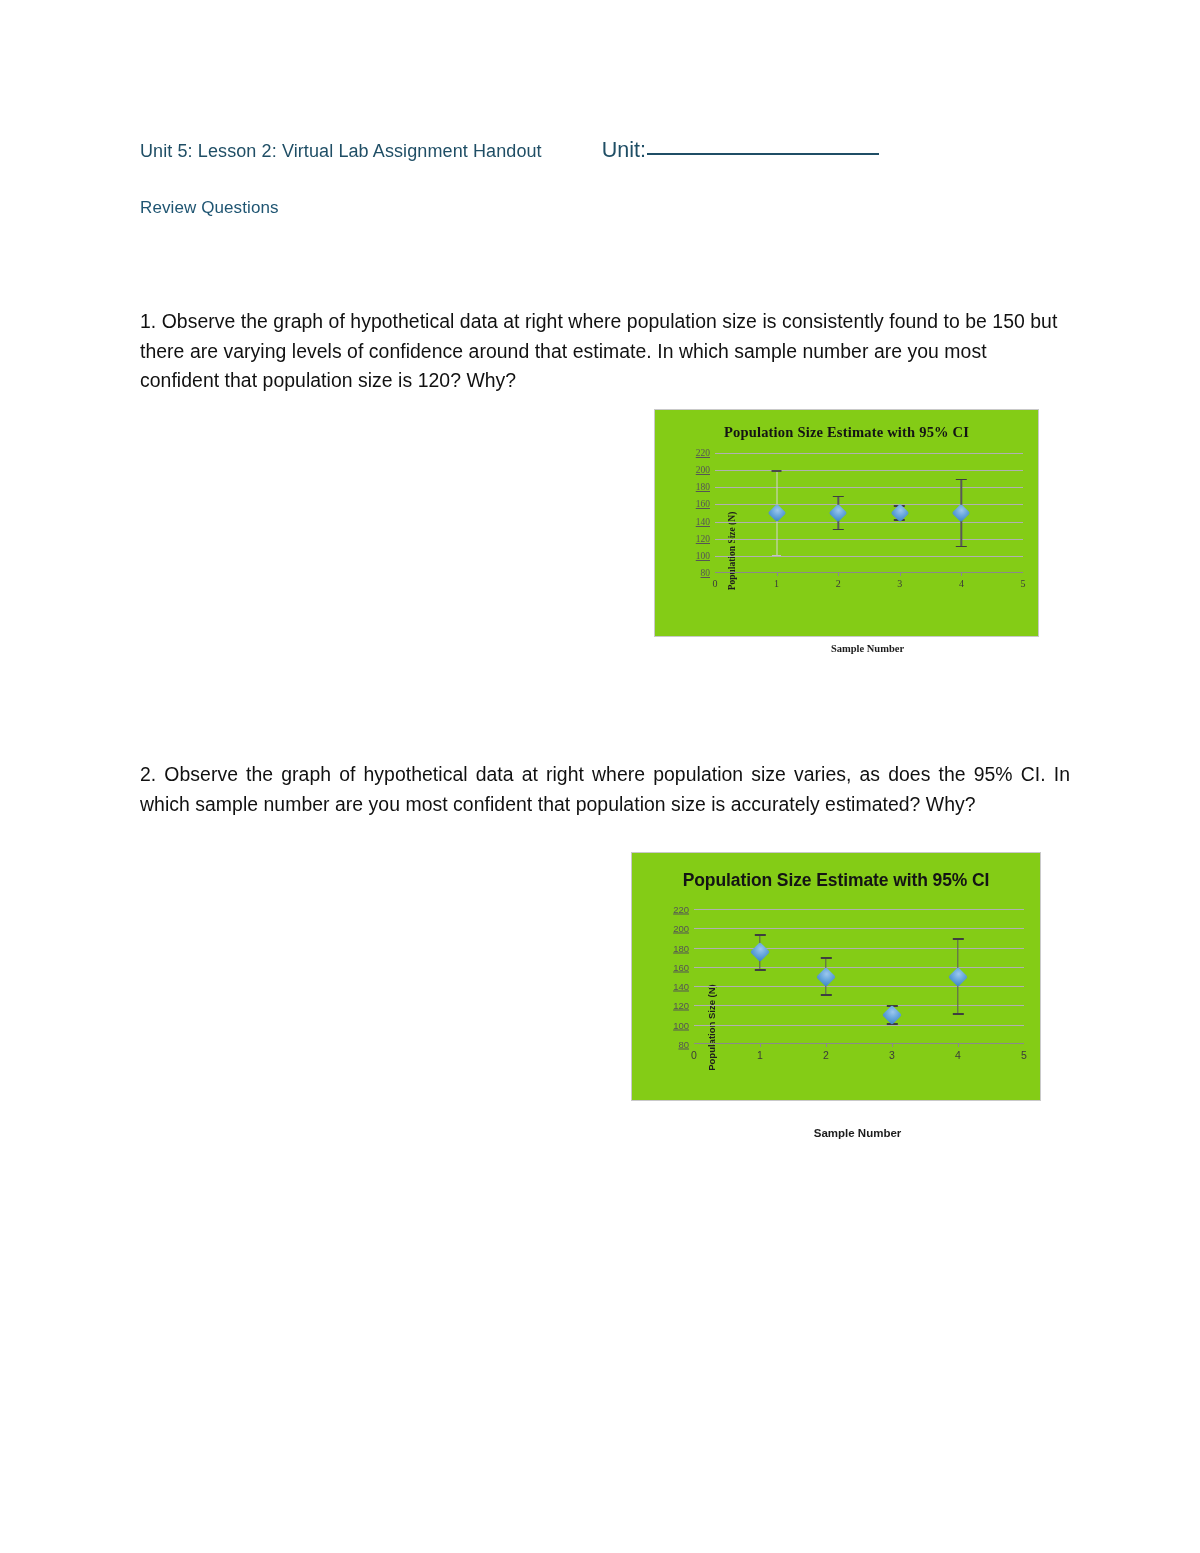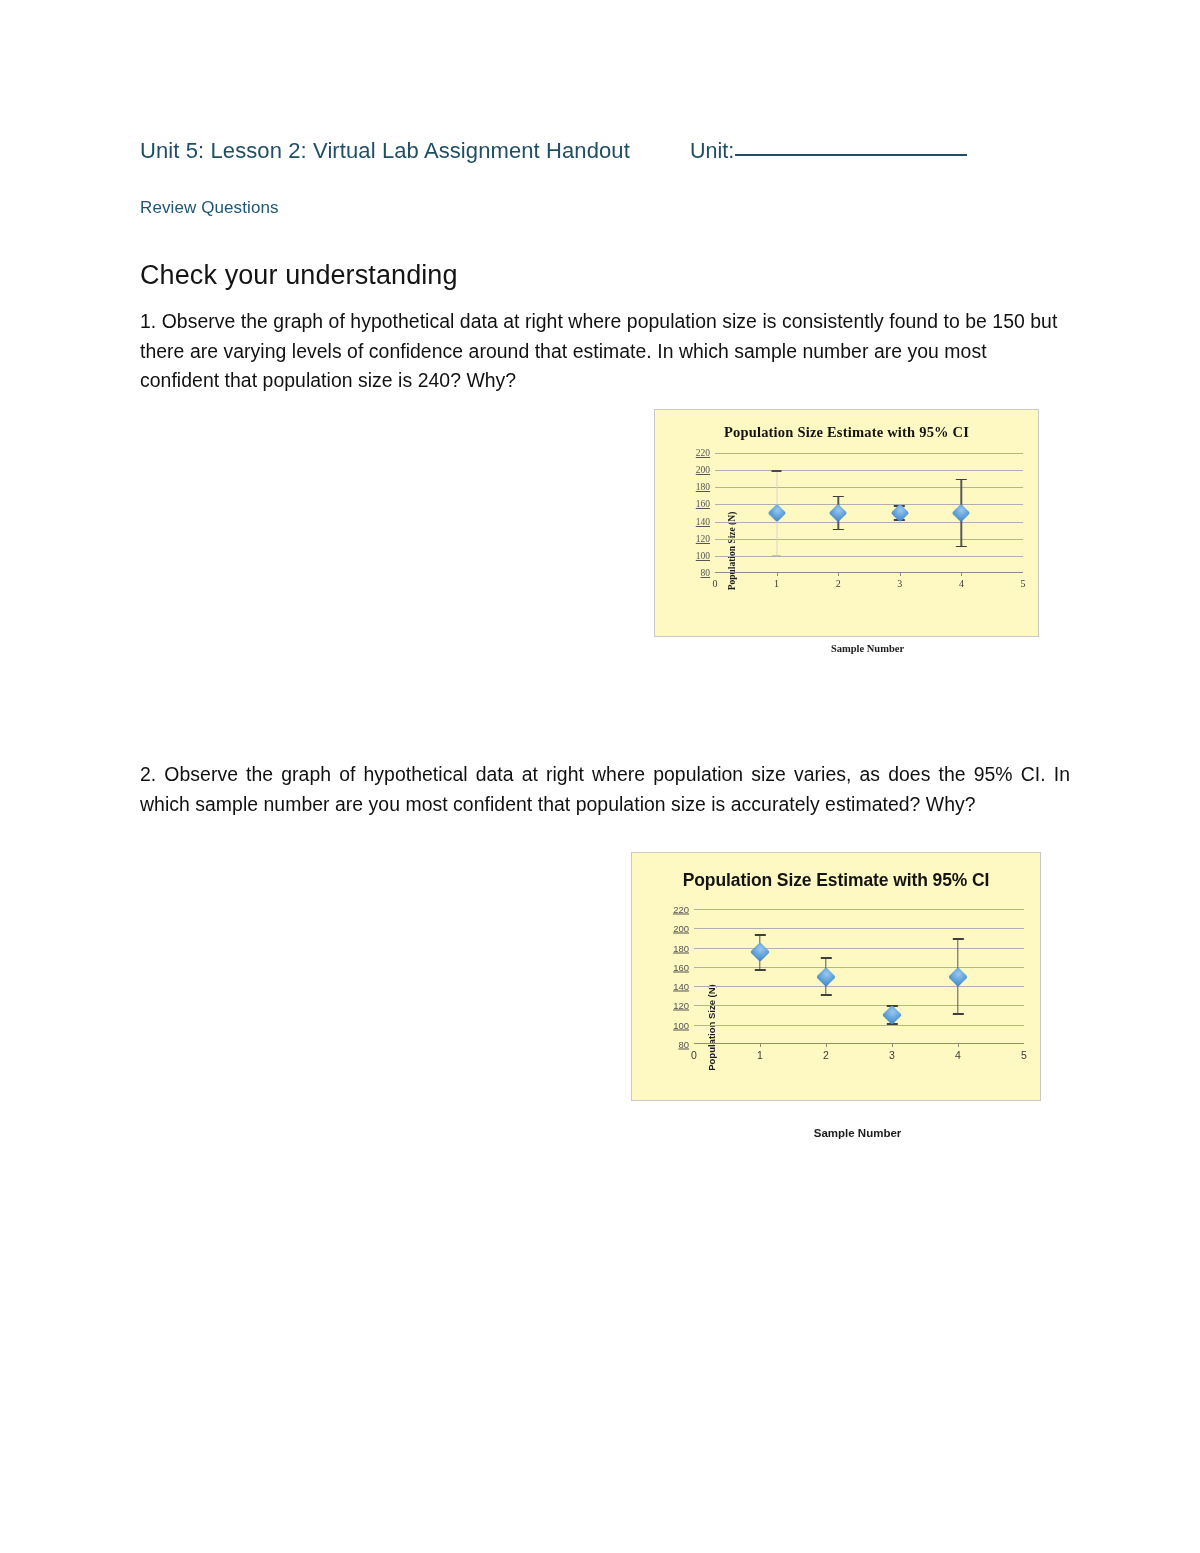--- a/index.html
+++ b/index.html
@@ -22,21 +22,21 @@
   
   .header-row {
     position: absolute;
     left: 140px;
     top: 138px;
     width: 930px;
     display: flex;
     align-items: baseline;
   }
   .doc-title {
-    font-size: 22px;
+    font-size: 18px;
     color: #1F4E65;
     letter-spacing: 0.1px;
     white-space: nowrap;
   }
   .name-block {
     margin-left: 60px;
     display: flex;
     align-items: baseline;
     white-space: nowrap;
   }
@@ -87,21 +87,21 @@
   .para-2 {
     left: 140px;
     top: 760px;
     width: 930px;
     text-align: justify;
   }
 
   
   .chart-box {
     position: absolute;
-    background: #fef9c3;
+    background: #84cc16;
     border: 1px solid #c9c9c9;
   }
   #chart-1 {
     left: 654px;
     top: 409px;
     width: 385px;
     height: 228px;
   }
   #chart-2 {
     left: 631px;
@@ -255,23 +255,22 @@
 
   <div class="header-row">
     <div class="doc-title">Unit 5: Lesson 2: Virtual Lab Assignment Handout</div>
     <div class="name-block">
       <span class="name-label">Unit:</span>
       <span class="name-rule"></span>
     </div>
   </div>
 
   <div class="h-review">Review Questions</div>
-  <div class="h-check">Check your understanding</div>
-
-  <div class="para para-1">1. Observe the graph of hypothetical data at right where population size is consistently found to be 150 but there are varying levels of confidence around that estimate. In which sample number are you most confident that population size is 240? Why?</div>
+
+  <div class="para para-1">1. Observe the graph of hypothetical data at right where population size is consistently found to be 150 but there are varying levels of confidence around that estimate. In which sample number are you most confident that population size is 120? Why?</div>
 
   <div class="chart-box" id="chart-1">
     <div class="chart-title">Population Size Estimate with 95% CI</div>
     <div class="plot-area">
       <div class="y-axis-title">Population Size (N)</div>
       <div class="x-axis-title">Sample Number</div>
     <div class="gridline" style="top: 0px;"></div>
         <div class="ytick-label" style="top: 0px;">220</div>
         <div class="gridline" style="top: 17.1429px;"></div>
         <div class="ytick-label" style="top: 17.1429px;">200</div>

